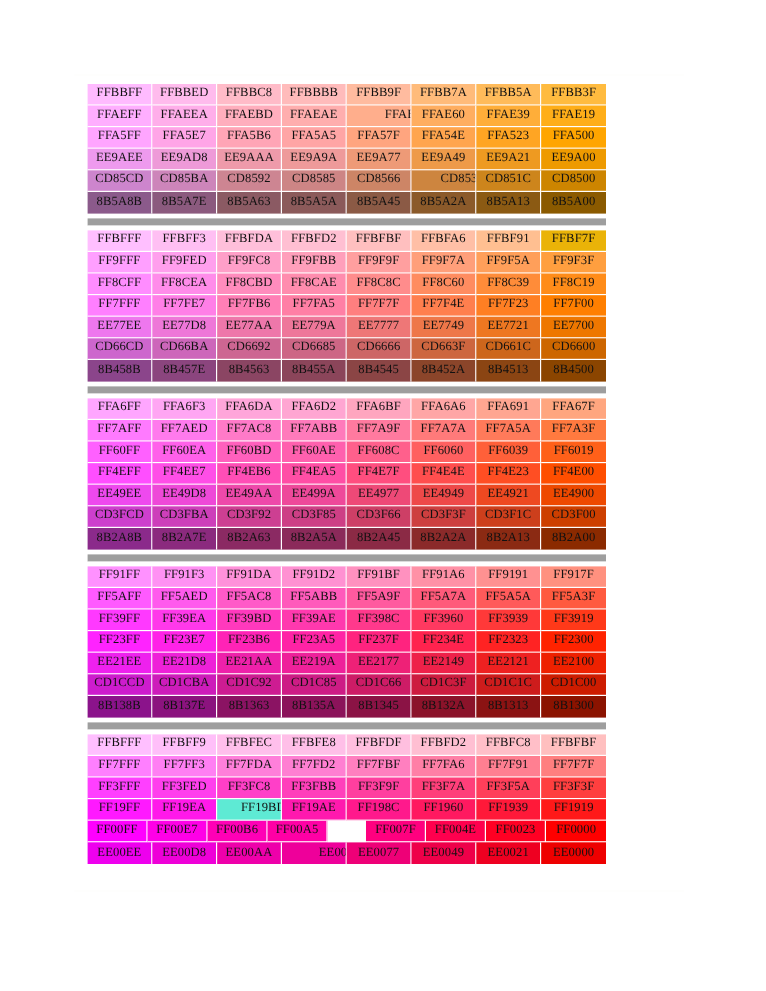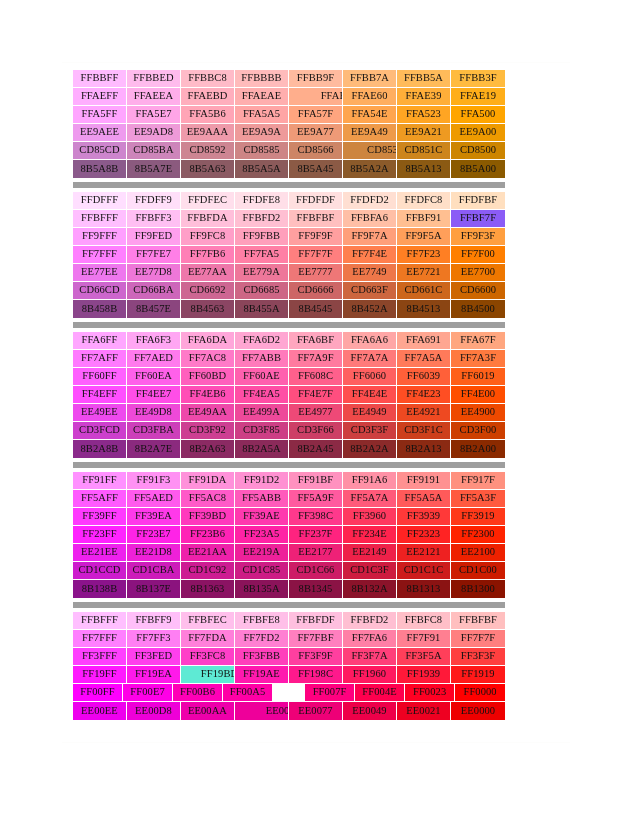--- a/index.html
+++ b/index.html
@@ -150,50 +150,50 @@
           <div class="swatch" style="background-color: rgb(139, 90, 42);">8B5A2A</div>
           <div class="swatch" style="background-color: rgb(139, 90, 19);">8B5A13</div>
           <div class="swatch" style="background-color: rgb(139, 90, 0);">8B5A00</div>
         </div>
       </div>
       <div class="block-gap"></div>
       <div class="block-separator" style="background: rgb(158, 158, 158);"></div>
       <div class="block-gap"></div>
       <div class="block">
         <div class="row">
-          <div class="swatch" style="background-color: rgb(255, 223, 255);">FFDFFF</div>
-          <div class="swatch" style="background-color: rgb(255, 223, 249);">FFDFF9</div>
-          <div class="swatch" style="background-color: rgb(255, 223, 236);">FFDFEC</div>
-          <div class="swatch" style="background-color: rgb(255, 223, 232);">FFDFE8</div>
-          <div class="swatch" style="background-color: rgb(255, 223, 223);">FFDFDF</div>
-          <div class="swatch" style="background-color: rgb(255, 223, 210);">FFDFD2</div>
-          <div class="swatch" style="background-color: rgb(255, 223, 200);">FFDFC8</div>
-          <div class="swatch" style="background-color: rgb(255, 223, 191);">FFDFBF</div>
-        </div>
-        <div class="row">
           <div class="swatch" style="background-color: rgb(255, 191, 255);">FFBFFF</div>
           <div class="swatch" style="background-color: rgb(255, 191, 243);">FFBFF3</div>
           <div class="swatch" style="background-color: rgb(255, 191, 218);">FFBFDA</div>
           <div class="swatch" style="background-color: rgb(255, 191, 210);">FFBFD2</div>
           <div class="swatch" style="background-color: rgb(255, 191, 191);">FFBFBF</div>
           <div class="swatch" style="background-color: rgb(255, 191, 166);">FFBFA6</div>
           <div class="swatch" style="background-color: rgb(255, 191, 145);">FFBF91</div>
-          <div class="swatch" style="background-color: #8b5cf6;">FFBF7F</div>
+          <div class="swatch" style="background-color: #eab308;">FFBF7F</div>
         </div>
         <div class="row">
           <div class="swatch" style="background-color: rgb(255, 159, 255);">FF9FFF</div>
           <div class="swatch" style="background-color: rgb(255, 159, 237);">FF9FED</div>
           <div class="swatch" style="background-color: rgb(255, 159, 200);">FF9FC8</div>
           <div class="swatch" style="background-color: rgb(255, 159, 187);">FF9FBB</div>
           <div class="swatch" style="background-color: rgb(255, 159, 159);">FF9F9F</div>
           <div class="swatch" style="background-color: rgb(255, 159, 122);">FF9F7A</div>
           <div class="swatch" style="background-color: rgb(255, 159, 90);">FF9F5A</div>
           <div class="swatch" style="background-color: rgb(255, 159, 63);">FF9F3F</div>
         </div>
         <div class="row">
+          <div class="swatch" style="background-color: rgb(255, 140, 255);">FF8CFF</div>
+          <div class="swatch" style="background-color: rgb(255, 140, 234);">FF8CEA</div>
+          <div class="swatch" style="background-color: rgb(255, 140, 189);">FF8CBD</div>
+          <div class="swatch" style="background-color: rgb(255, 140, 174);">FF8CAE</div>
+          <div class="swatch" style="background-color: rgb(255, 140, 140);">FF8C8C</div>
+          <div class="swatch" style="background-color: rgb(255, 140, 96);">FF8C60</div>
+          <div class="swatch" style="background-color: rgb(255, 140, 57);">FF8C39</div>
+          <div class="swatch" style="background-color: rgb(255, 140, 25);">FF8C19</div>
+        </div>
+        <div class="row">
           <div class="swatch" style="background-color: rgb(255, 127, 255);">FF7FFF</div>
           <div class="swatch" style="background-color: rgb(255, 127, 231);">FF7FE7</div>
           <div class="swatch" style="background-color: rgb(255, 127, 182);">FF7FB6</div>
           <div class="swatch" style="background-color: rgb(255, 127, 165);">FF7FA5</div>
           <div class="swatch" style="background-color: rgb(255, 127, 127);">FF7F7F</div>
           <div class="swatch" style="background-color: rgb(255, 127, 78);">FF7F4E</div>
           <div class="swatch" style="background-color: rgb(255, 127, 35);">FF7F23</div>
           <div class="swatch" style="background-color: rgb(255, 127, 0);">FF7F00</div>
         </div>
         <div class="row">

